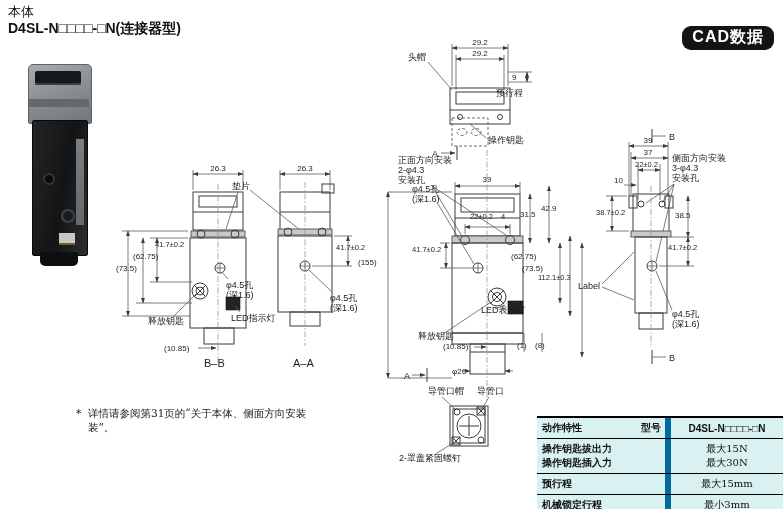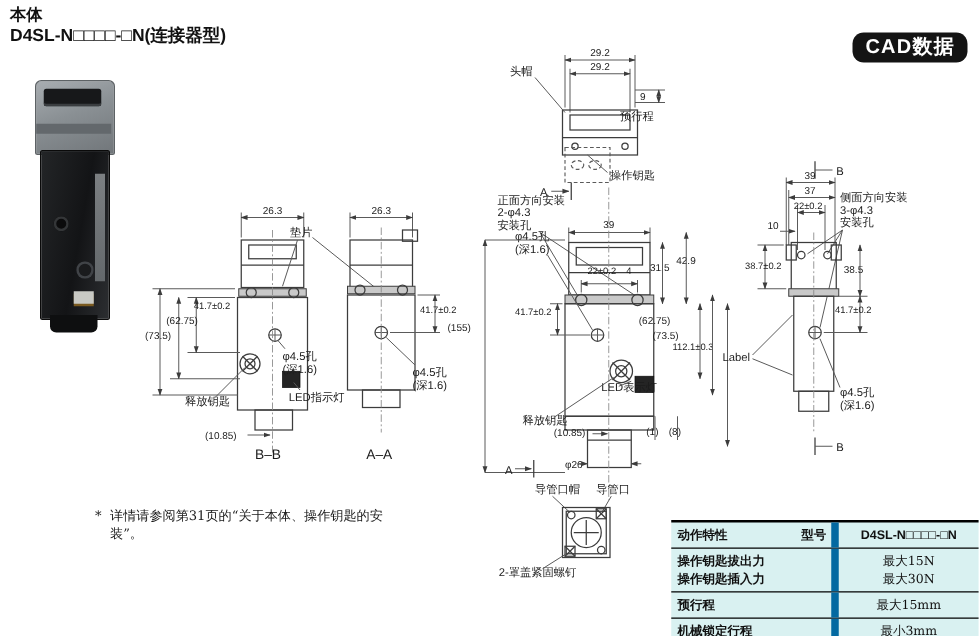--- a/index.html
+++ b/index.html
@@ -2,21 +2,21 @@
 <html><head>
 <meta charset="utf-8">
 <style>
   html,body{margin:0;padding:0;}
   body{
     position:relative;width:783px;height:509px;background:#ffffff;
     font-family:"Liberation Sans","DejaVu Sans",sans-serif;color:#111;
     overflow:hidden;
   }
   .abs{position:absolute;}
-  .page-title{left:8px;top:3px;font-size:13px;font-weight:bold;}
+  .page-title{left:8px;top:3px;font-size:13px;font-weight:normal;}
   .page-model{left:8px;top:20px;font-size:14px;font-weight:bold;}
   .cad-badge{
     right:9px;top:26px;background:#141414;color:#fff;font-size:16px;font-weight:bold;
     padding:1px 10px 2px;border-radius:9px;letter-spacing:1px;
   }
   
   .photo{left:12px;top:62px;width:100px;height:212px;}
   .photo .head{
     position:absolute;left:16px;top:2px;width:62px;height:58px;
     background:linear-gradient(160deg,#a8adb1 0%,#8a9094 45%,#71767a 100%);
@@ -392,21 +392,21 @@
       <line class="ln" x1="452" y1="437" x2="460" y2="445"></line>
       <line class="ln" x1="460" y1="437" x2="452" y2="445"></line>
 
     <text class="lbl" x="399" y="461">2-罩盖紧固螺钉</text>
     <line class="dl" x1="434" y1="455" x2="453" y2="443"></line>
   </g>
 </svg>
 
 <div class="abs note">
   <span class="star">*</span>
-  <div>详情请参阅第31页的“关于本体、操作钥匙的安</div>
+  <div>详情请参阅第31页的“关于本体、侧面方向安装</div>
   <div>装”。</div>
 </div>
 
 <div class="abs spec">
   <div class="row hdr">
     <div class="c1">
       <span>动作特性</span>
       <span>型号</span>
     </div>
     <div class="c2">D4SL-N□□□□-□N</div>

